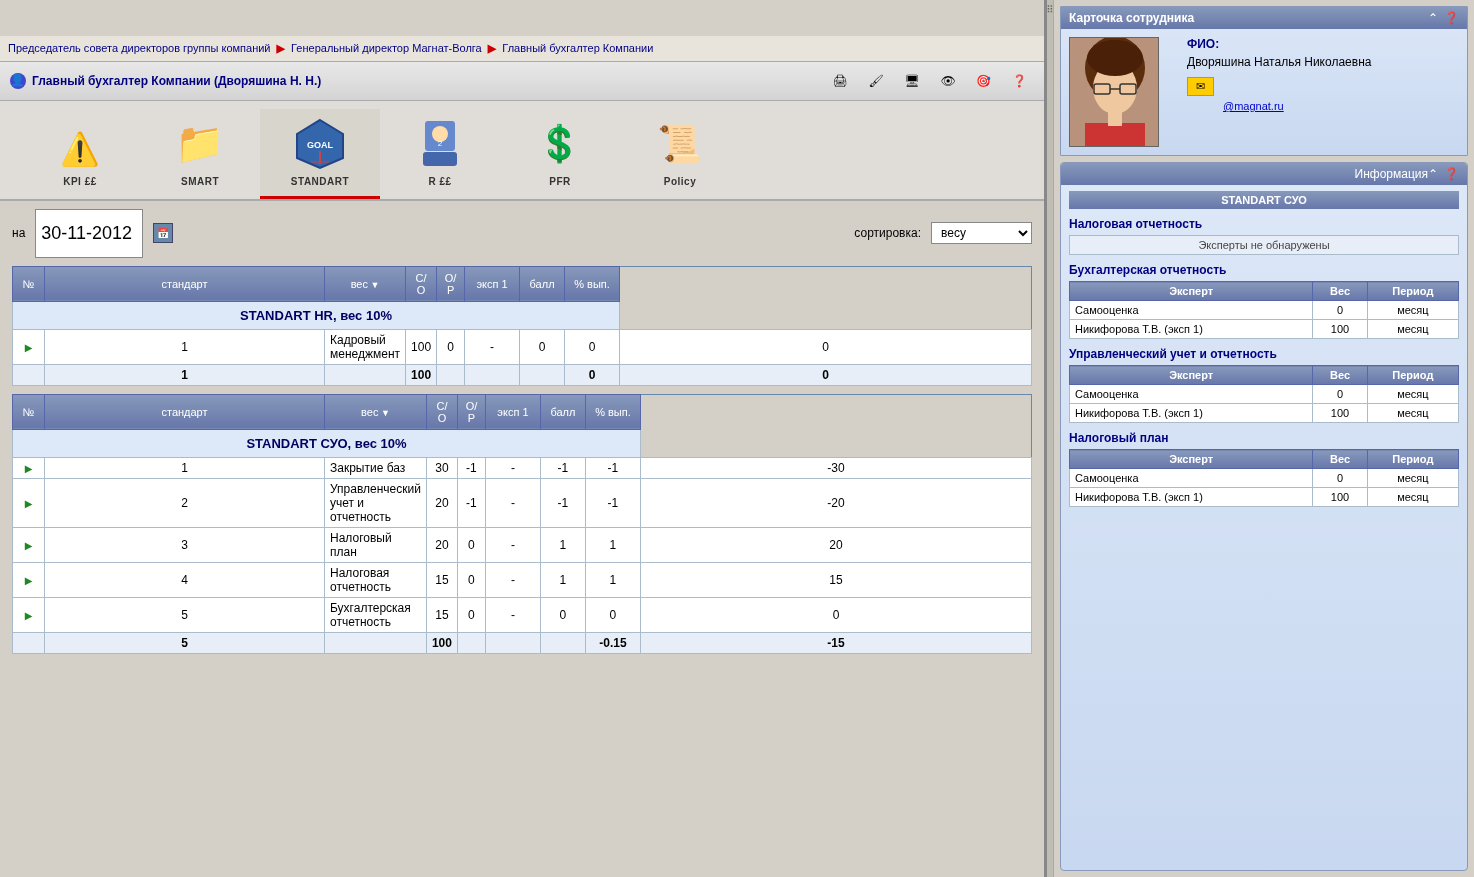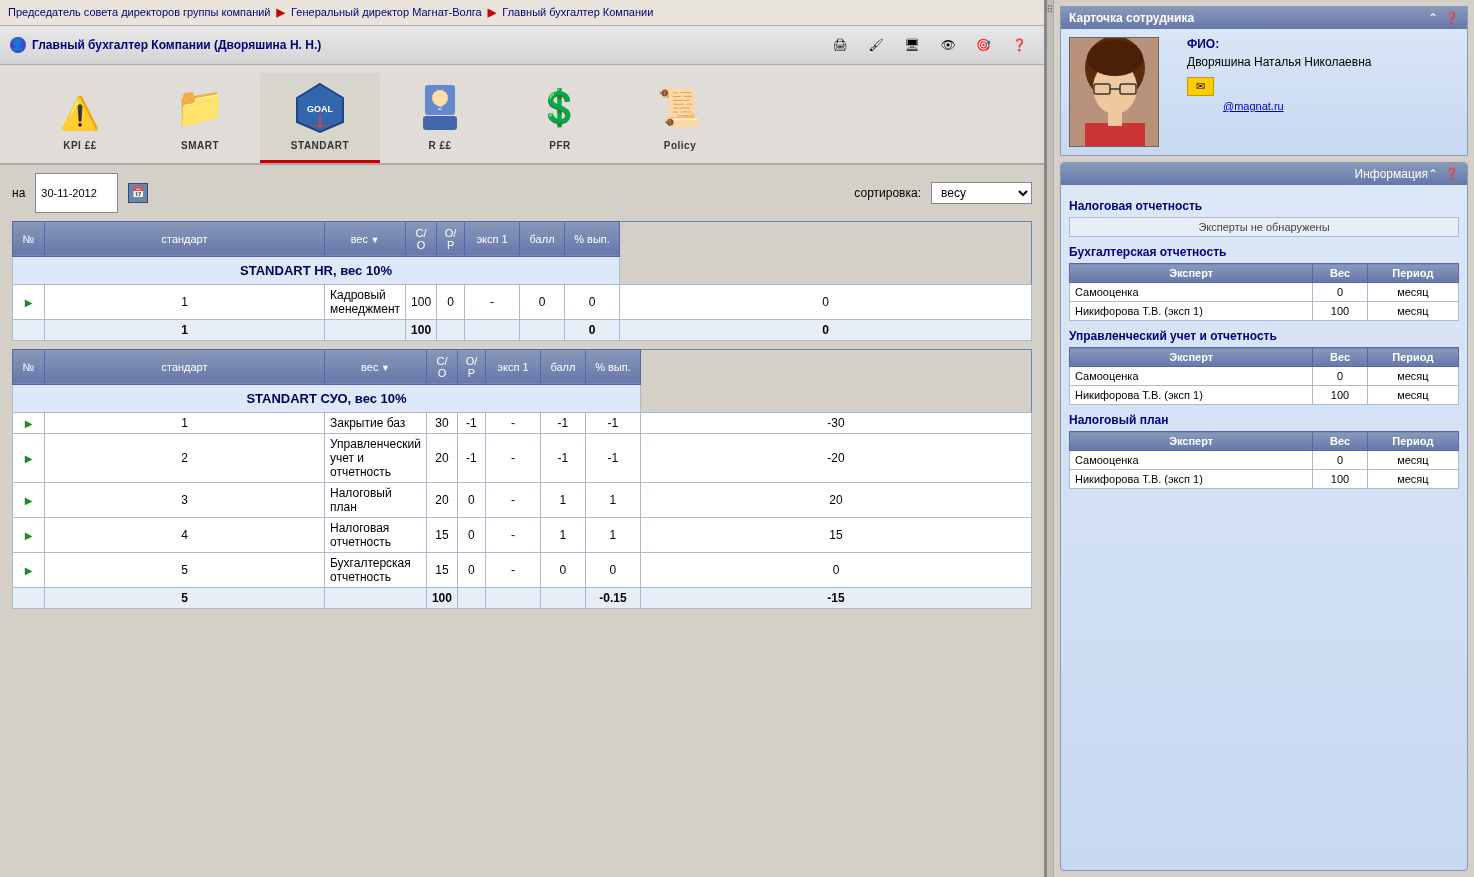--- a/index.html
+++ b/index.html
@@ -24,20 +24,21 @@
     }
 
     
     #breadcrumb-bar {
       background: #e8e4dc;
       padding: 4px 8px;
       font-size: 11px;
       color: #000080;
       border-bottom: 1px solid #aaa;
       line-height: 1.5;
+      margin-top: 36px;
     }
     .breadcrumb-arrow {
       color: #cc0000;
       font-weight: bold;
       margin: 0 3px;
     }
 
     
     #user-bar {
       background: linear-gradient(to bottom, #e8e8e8, #d4d4d4);
@@ -123,22 +124,22 @@
       align-items: center;
       padding: 8px 12px;
       gap: 10px;
       background: #d4d0c8;
     }
     .date-label { font-size: 12px; }
     #date-input {
       border: 1px solid #888;
       background: white;
       padding: 13px 5px;
-      font-size: 11px;
-      width: 83px;
+      font-size: 18px;
+      width: 108px;
     }
     .cal-icon {
       width: 20px;
       height: 20px;
       background: #6688aa;
       border: 1px solid #446;
       display: inline-flex;
       align-items: center;
       justify-content: center;
       cursor: pointer;
@@ -627,20 +628,21 @@
 
   <div id="info-panel">
     <div class="info-header">
       <span>Информация</span>
       <div style="display:flex;gap:6px;">
         <span style="cursor:pointer;">⌃</span>
         <span style="cursor:pointer;">❓</span>
       </div>
     </div>
     <div class="info-body">
+      <div class="info-section-title">STANDART СУО</div>
 
       <div class="info-subtitle">Налоговая отчетность</div>
       <div class="info-small-text">Эксперты не обнаружены</div>
 
       <div class="info-subtitle">Бухгалтерская отчетность</div>
       <table class="info-table">
         <thead>
           <tr>
             <th>Эксперт</th>
             <th>Вес</th>

